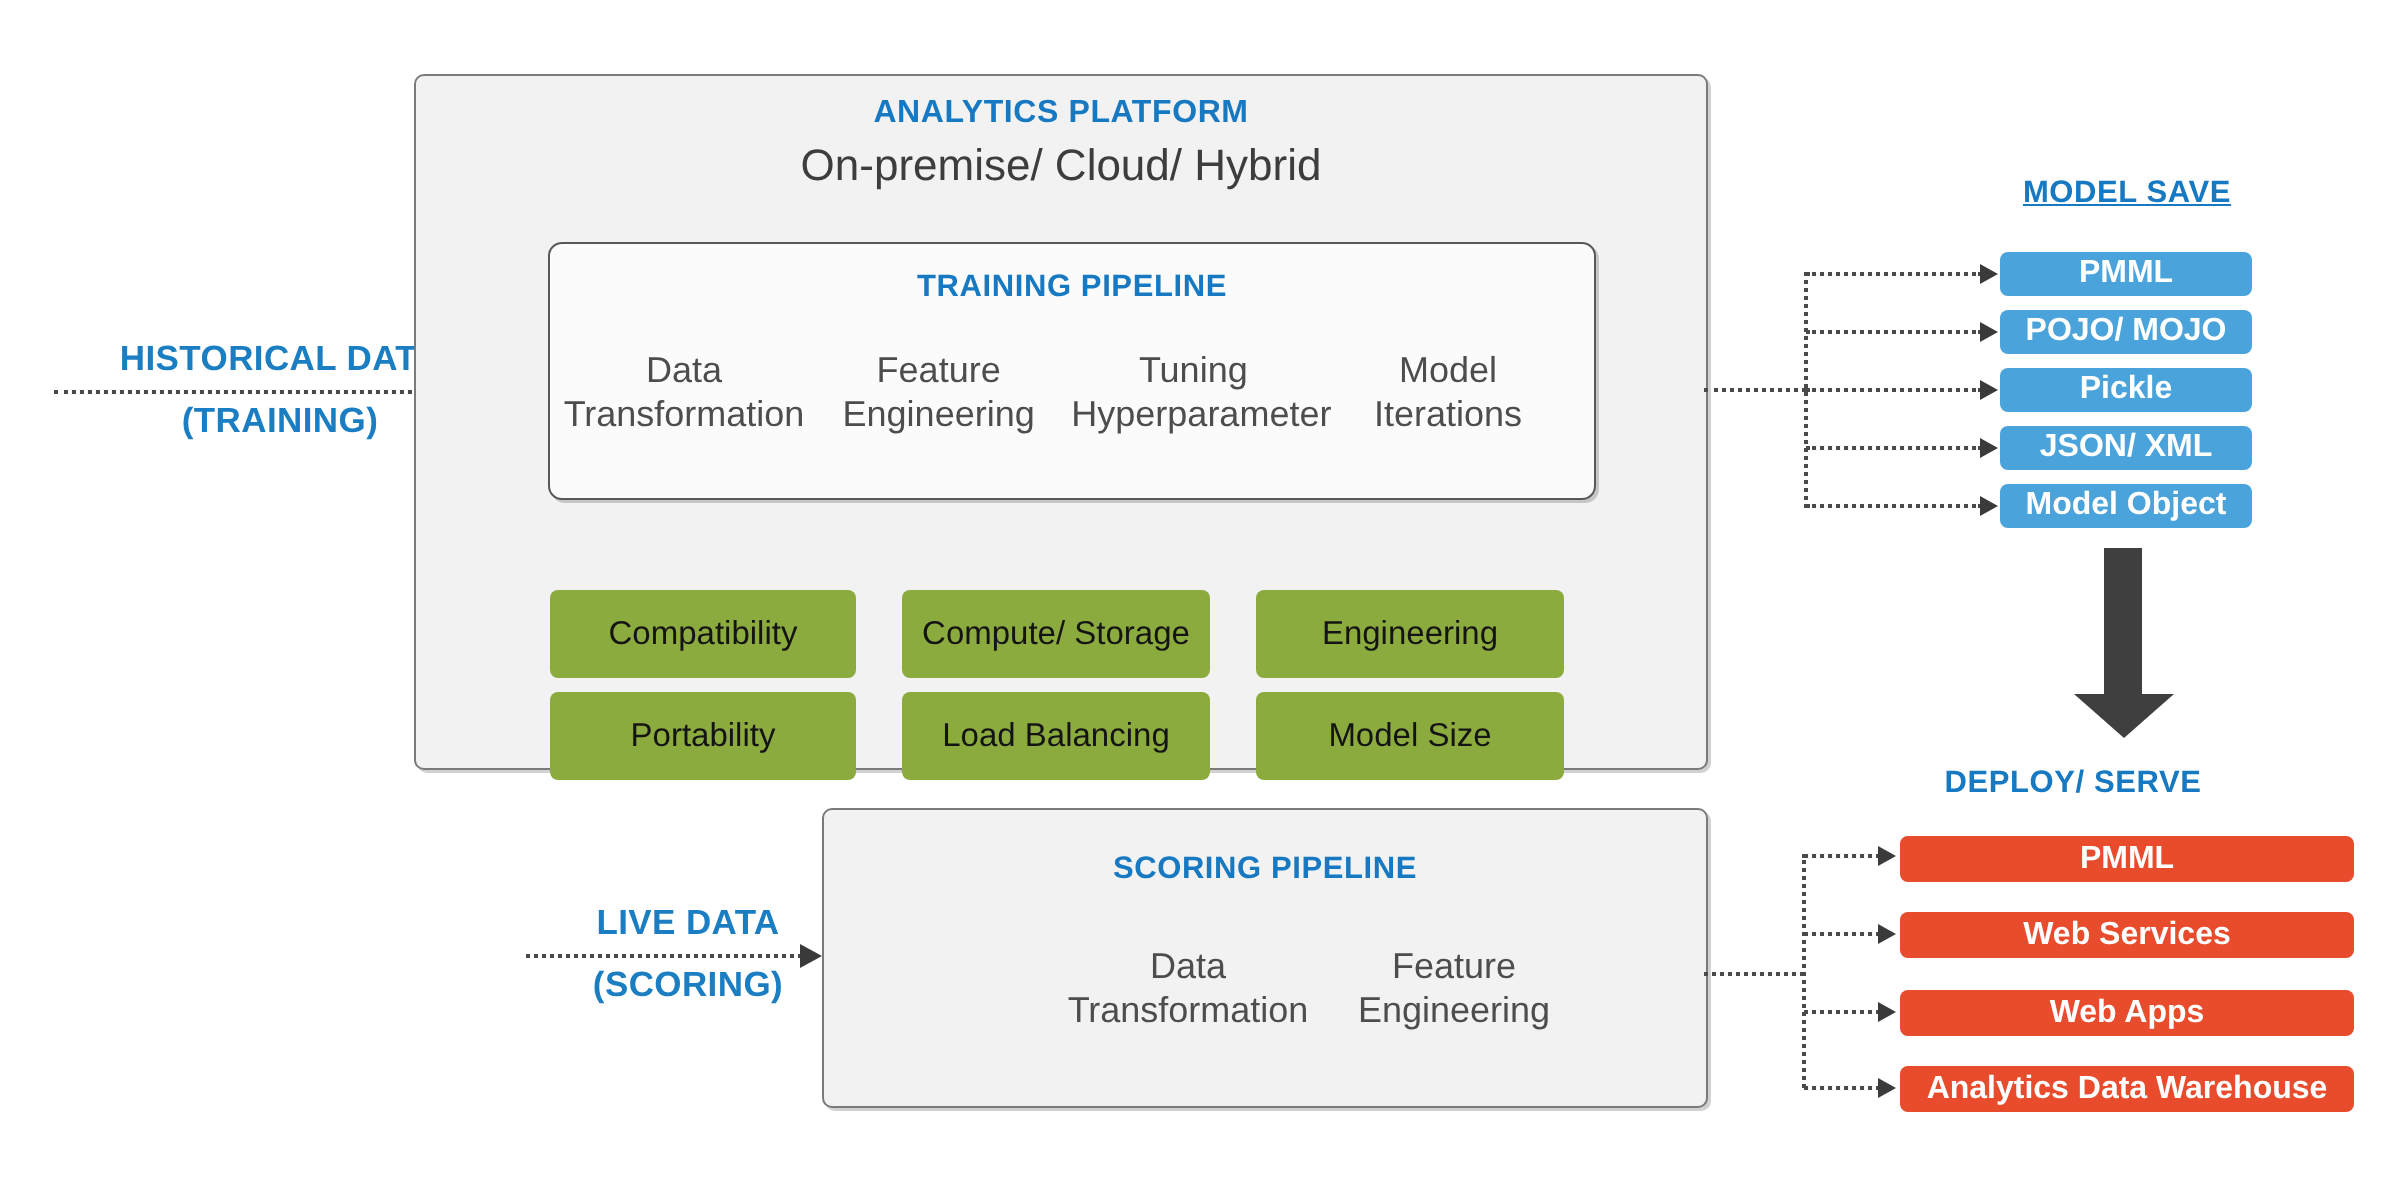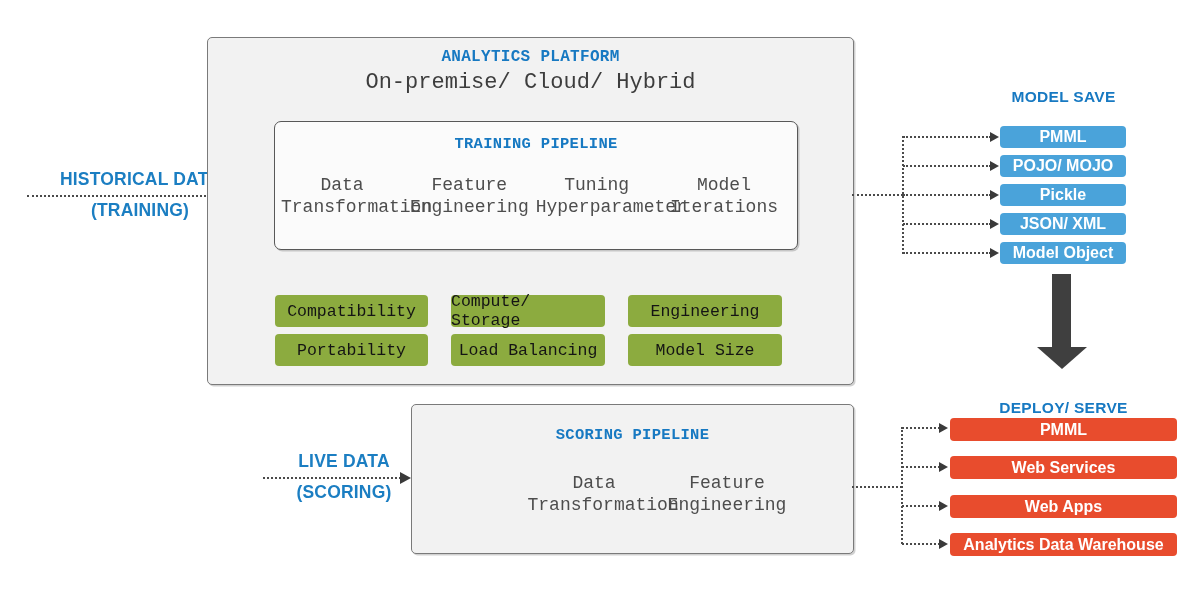--- a/index.html
+++ b/index.html
@@ -3,21 +3,21 @@
 <meta charset="utf-8">
 <style>
   html,body { margin:0; padding:0; background:#ffffff; }
   .canvas {
     position:relative; width:1203px; height:591px; background:#ffffff;
     font-family:"Liberation Sans", sans-serif; overflow:hidden;
   }
   
   .panel {
     position:absolute; background:#f2f2f2; border:1.5px solid #7a7a7a;
-    border-radius:5px; box-shadow:1.5px 1.5px 0 rgba(0,0,0,0.18);font-family:Liberation Mono, monospace;
+    border-radius:5px; box-shadow:1.5px 1.5px 0 rgba(0,0,0,0.18);
   }
   .platform-box { left:207px; top:37px; width:645px; height:346px; }
   .scoring-box  { left:411px; top:404px; width:441px; height:148px; }
   .training-box {
     position:absolute; left:66px; top:83px; width:522px; height:127px;
     background:#fbfbfb; border:1.5px solid #585858; border-radius:7px;
     box-shadow:1.5px 1.5px 0 rgba(0,0,0,0.18);
   }
   
   .h-blue {
@@ -42,21 +42,21 @@
     font-size:18px; line-height:22px;
   }
   .steps-row.scoring { justify-content:center; padding:0; margin-left:28px; }
   .steps-row.scoring .step { width:133px; }
   
   .cap-grid {
     position:absolute; left:67px; top:257px;
     display:grid; grid-template-columns:153px 154px 154px; gap:7px 23px;
   }
   .chip-green {
-    height:32px; background:#8cab3f; border-radius:4px;
+    height:44px; background:#8cab3f; border-radius:4px;
     display:flex; align-items:center; justify-content:center;
     color:#141414; font-size:16.5px;
   }
   .chip-blue {
     position:absolute; left:1000px; width:126px; height:22px;
     background:#4aa3da; border-radius:4px; color:#ffffff;
     font-weight:bold; font-size:16px; line-height:22px; text-align:center;
   }
   .chip-red {
     position:absolute; left:950px; width:227px; height:23px;
@@ -142,31 +142,31 @@
   <div class="dot-h" style="left:903px; top:165px; width:88px;"></div>
   <div class="dot-h" style="left:903px; top:194px; width:88px;"></div>
   <div class="dot-h" style="left:903px; top:223px; width:88px;"></div>
   <div class="dot-h" style="left:903px; top:252px; width:88px;"></div>
   <div class="ah" style="left:990px; top:132px;"></div>
   <div class="ah" style="left:990px; top:161px;"></div>
   <div class="ah" style="left:990px; top:190px;"></div>
   <div class="ah" style="left:990px; top:219px;"></div>
   <div class="ah" style="left:990px; top:248px;"></div>
 
-  <div class="side-title" style="left:1000px; top:88px; width:127px;">MODEL SAVE</div>
+  <div class="side-title" style="left:1000px; top:88px; width:127px;text-decoration:underline;">MODEL SAVE</div>
   <div class="chip-blue" style="top:126px;">PMML</div>
   <div class="chip-blue" style="top:155px;">POJO/ MOJO</div>
   <div class="chip-blue" style="top:184px;">Pickle</div>
   <div class="chip-blue" style="top:213px;">JSON/ XML</div>
   <div class="chip-blue" style="top:242px;">Model Object</div>
 
   <div class="big-arrow-bar"></div>
   <div class="big-arrow-head"></div>
 
-  <div class="side-title" style="left:950px; top:383px; width:227px;margin-top:16px;">DEPLOY/ SERVE</div>
+  <div class="side-title" style="left:923px; top:383px; width:227px;">DEPLOY/ SERVE</div>
   <div class="chip-red" style="top:418px;">PMML</div>
   <div class="chip-red" style="top:456px;">Web Services</div>
   <div class="chip-red" style="top:495px;">Web Apps</div>
   <div class="chip-red" style="top:533px;">Analytics Data Warehouse</div>
 
   <div class="dot-h" style="left:852px; top:486px; width:50px;"></div>
   <div class="dot-v" style="left:901px; top:427px; height:117px;"></div>
   <div class="dot-h" style="left:902px; top:427px; width:38px;"></div>
   <div class="dot-h" style="left:902px; top:466px; width:38px;"></div>
   <div class="dot-h" style="left:902px; top:505px; width:38px;"></div>

